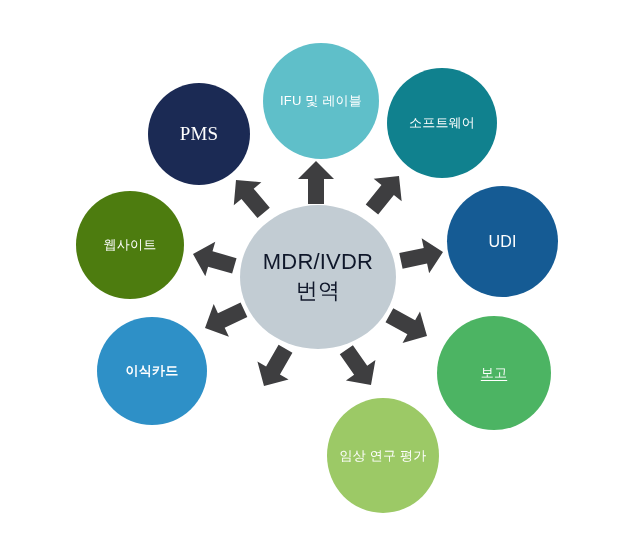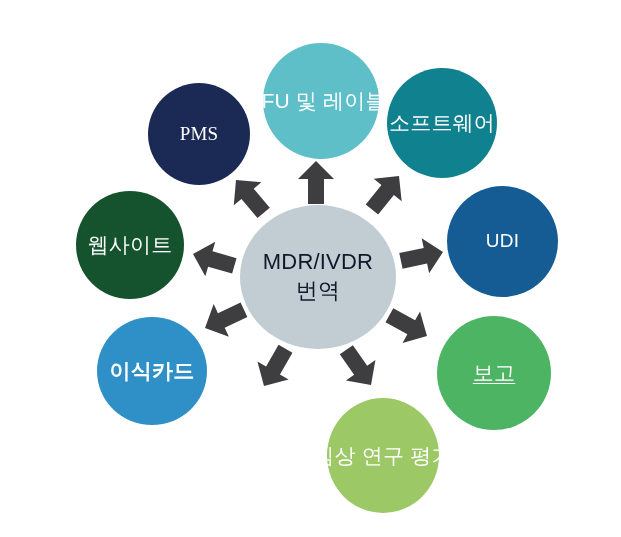--- a/index.html
+++ b/index.html
@@ -23,37 +23,37 @@
     height: 537px;
   }
   .node {
     position: absolute;
     border-radius: 50%;
     display: flex;
     align-items: center;
     justify-content: center;
     text-align: center;
     color: #ffffff;
-    font-size: 21px;
+    font-size: 13px;
     line-height: 1.2;
     letter-spacing: 0.2px;
     white-space: nowrap;
   }
   .node.center-node {
     left: 240px;
     top: 205px;
     width: 156px;
     height: 144px;
     font-size: 22px;
     line-height: 1.3;
   }
   .center-label { white-space: normal; }
   .n-ifu       { left: 263px; top: 43px;  width: 116px; height: 116px; }
   .n-software  { left: 387px; top: 68px;  width: 110px; height: 110px; align-items: center; }
-  .n-udi       { left: 447px; top: 186px; width: 111px; height: 111px; font-size: 19px; }
+  .n-udi       { left: 447px; top: 186px; width: 111px; height: 111px; font-size: 16px; }
   .n-report    { left: 437px; top: 316px; width: 114px; height: 114px; }
   .n-clinical  { left: 327px; top: 398px; width: 112px; height: 115px; }
   .n-conformity{ left: 201px; top: 398px; width: 104px; height: 110px; }
   .n-implant   { left: 97px;  top: 317px; width: 110px; height: 108px; font-weight: bold; }
   .n-website   { left: 76px;  top: 191px; width: 108px; height: 108px; }
   .n-pms       { left: 148px; top: 83px;  width: 102px; height: 102px; font-size: 19px; font-family: Liberation Serif, serif; }
   .underlined { text-decoration: underline; text-underline-offset: 3px; text-decoration-thickness: 1px; }
 </style>
 </head>
 <body>
@@ -92,20 +92,20 @@
   </div>
   <div class="node n-report" style="background-color: rgb(76, 180, 99);">
     <span class="underlined">보고</span>
   </div>
   <div class="node n-clinical" style="background-color: rgb(156, 201, 102);">
     <span>임상 연구 평가</span>
   </div>
   <div class="node n-implant" style="background-color: rgb(46, 144, 199);">
     <span>이식카드</span>
   </div>
-  <div class="node n-website" style="background-color: #14532d;">
+  <div class="node n-website" style="background-color: #4d7c0f;">
     <span>웹사이트</span>
   </div>
   <div class="node n-pms" style="background-color: rgb(27, 42, 84);">
     <span>PMS</span>
   </div>
 
 </div>
 
 </body></html>

